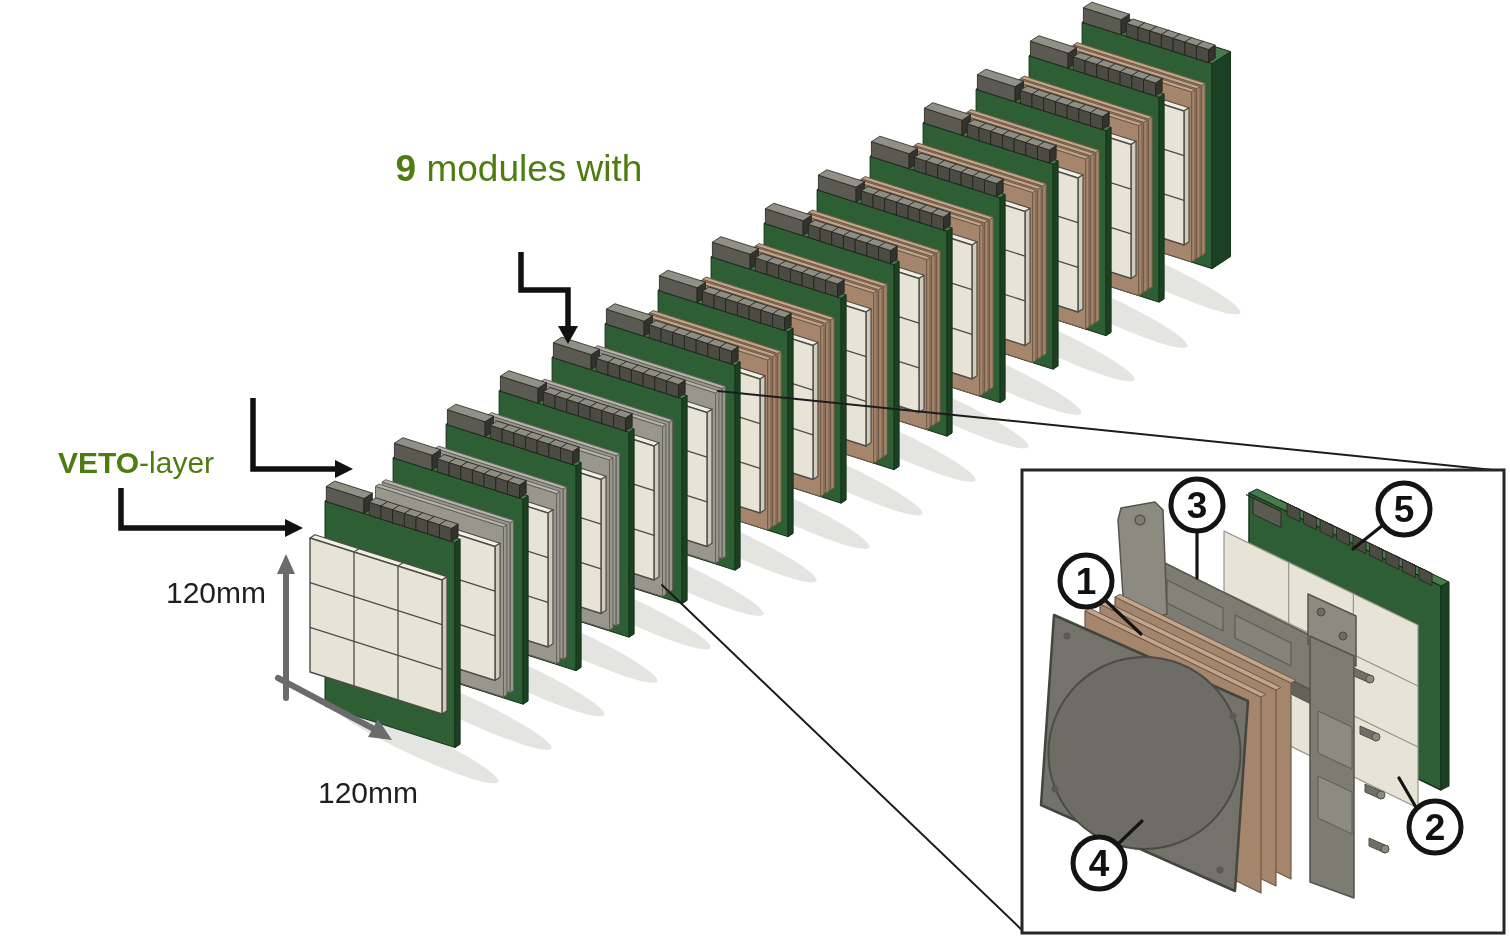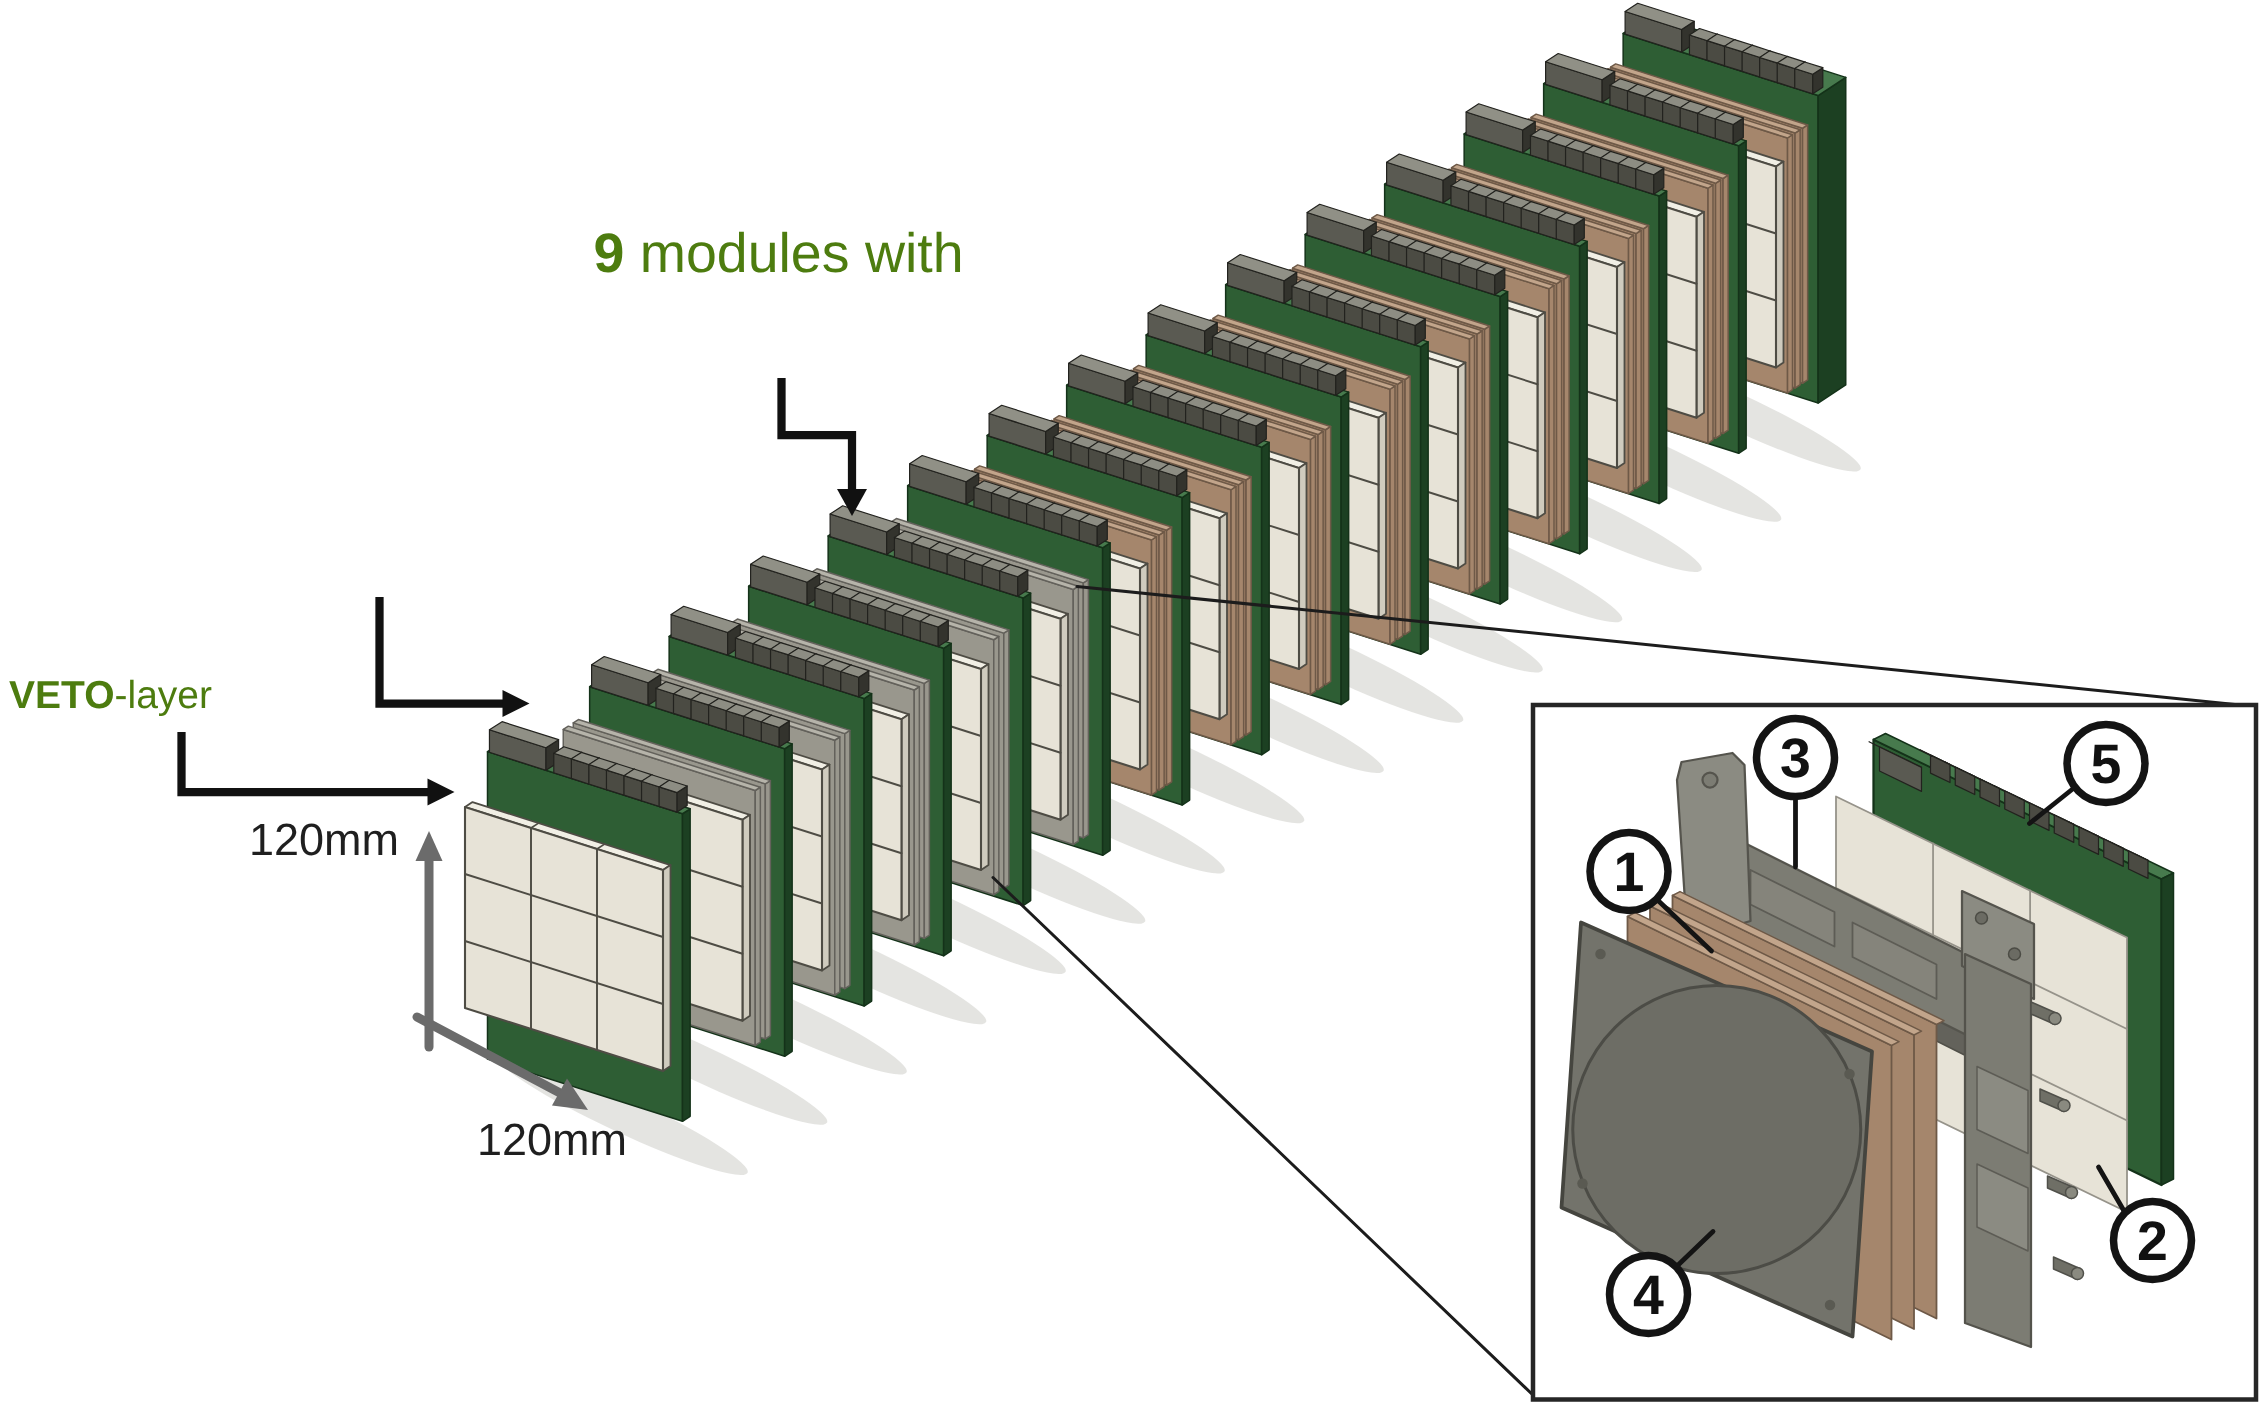--- a/index.html
+++ b/index.html
@@ -1,22 +1,22 @@
 <!DOCTYPE html>
 <html><head>
 <meta charset="utf-8">
 <style>
   html,body{margin:0;padding:0;background:#ffffff;}
   .stage{position:relative;width:1510px;height:942px;background:#ffffff;overflow:hidden;
          font-family:"Liberation Sans",sans-serif;}
   #scene{position:absolute;left:0;top:0;}
   .lbl{position:absolute;font-size:37px;line-height:49px;color:#4d7c0f;text-align:center;}
   .lbl b{font-weight:700;}
-  .lbl.veto{font-size:26px;line-height:44px;text-align:left;}
-  .dim{position:absolute;font-size:30px;color:#1f1f1f;}
+  .lbl.veto{font-size:30px;line-height:44px;text-align:center;}
+  .dim{position:absolute;font-size:30px;color:#1f1f1f;margin-top:32px;}
   text{font-family:"Liberation Sans",sans-serif;}
 </style>
 </head>
 <body>
 
 <div class="stage">
 
   <svg id="scene" width="1510" height="942" viewBox="0 0 1510 942">
       <g>
         <g>

